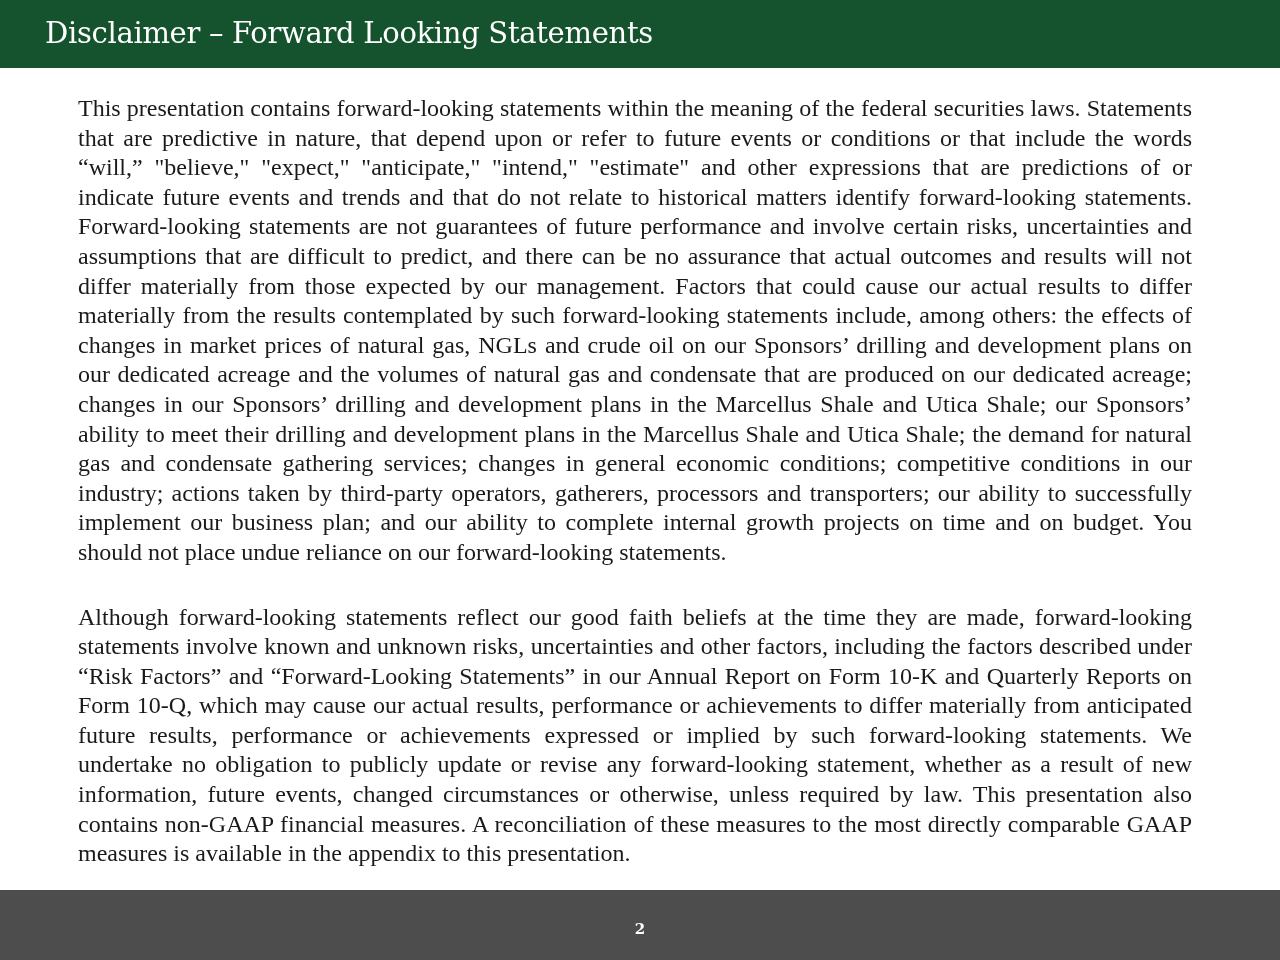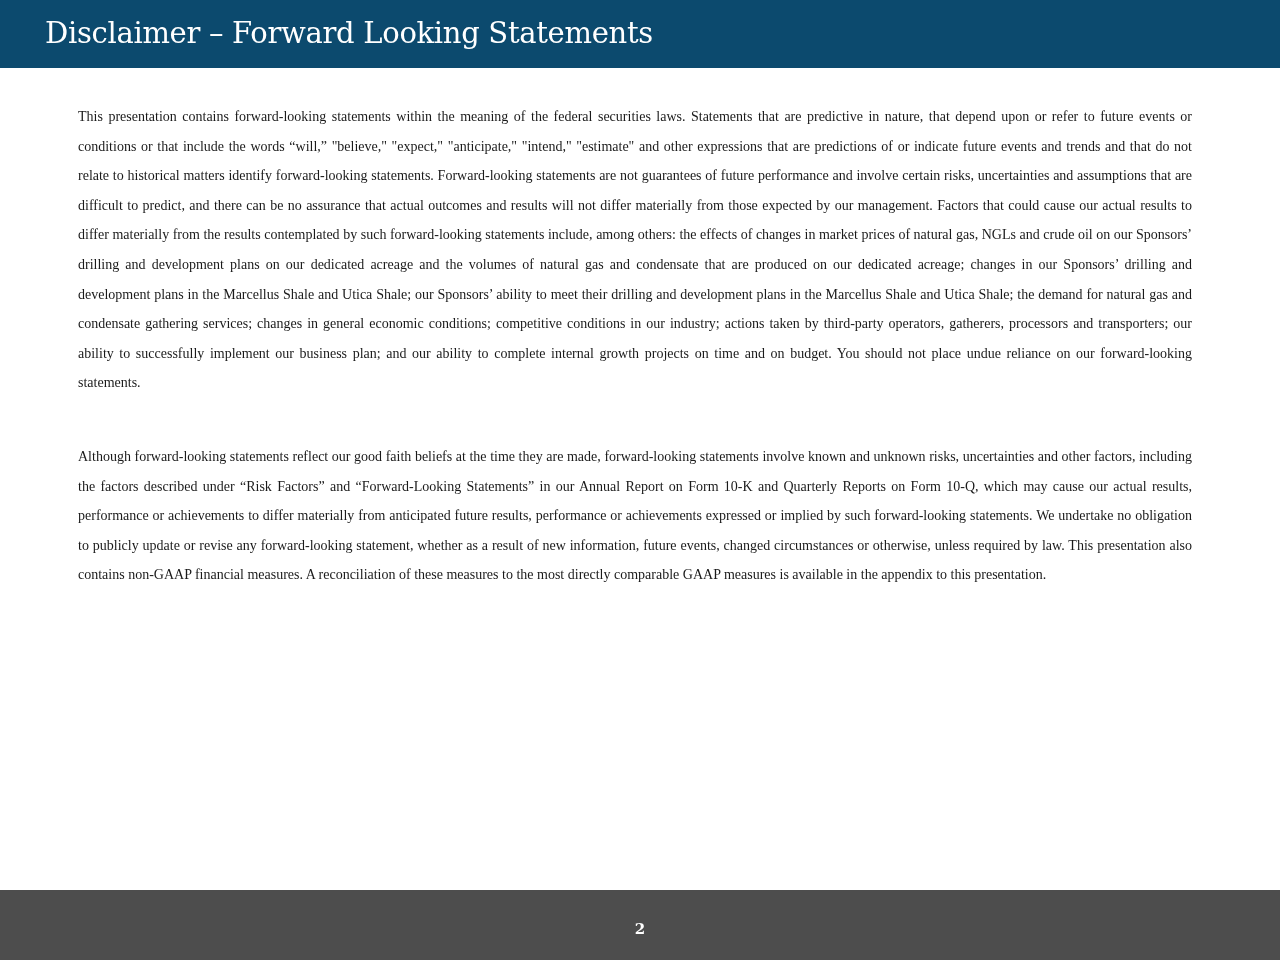--- a/index.html
+++ b/index.html
@@ -14,52 +14,52 @@
       position: relative;
       width: 1280px;
       height: 960px;
       background: #ffffff;
     }
     .title-bar {
       position: absolute;
       left: 0; top: 0;
       width: 1280px;
       height: 68px;
-      background: #0c4a6e;
+      background: #14532d;
     }
     .title {
       position: absolute;
       left: 45px;
       top: 13px;
       margin: 0;
       font-family: "DejaVu Serif", "Liberation Serif", serif;
       font-weight: normal;
       font-size: 29px;
       line-height: 40px;
       color: #ffffff;
       letter-spacing: -0.3px;
       white-space: nowrap;
     }
     .body {
       position: absolute;
       left: 78px;
-      top: 102px;
+      top: 94px;
       width: 1114px;
       font-family: "Liberation Serif", "DejaVu Serif", serif;
-      font-size: 14px;
+      font-size: 24px;
       line-height: 29.6px;
       color: #1a1a1a;
     }
     .para {
       margin: 0;
       text-align: justify;
       text-align-last: left;
     }
     .para + .para {
-      margin-top: 44px;
+      margin-top: 35px;
     }
     .footer {
       position: absolute;
       left: 0;
       top: 890px;
       width: 1280px;
       height: 70px;
       background: #4d4d4d;
     }
     .page-number {

